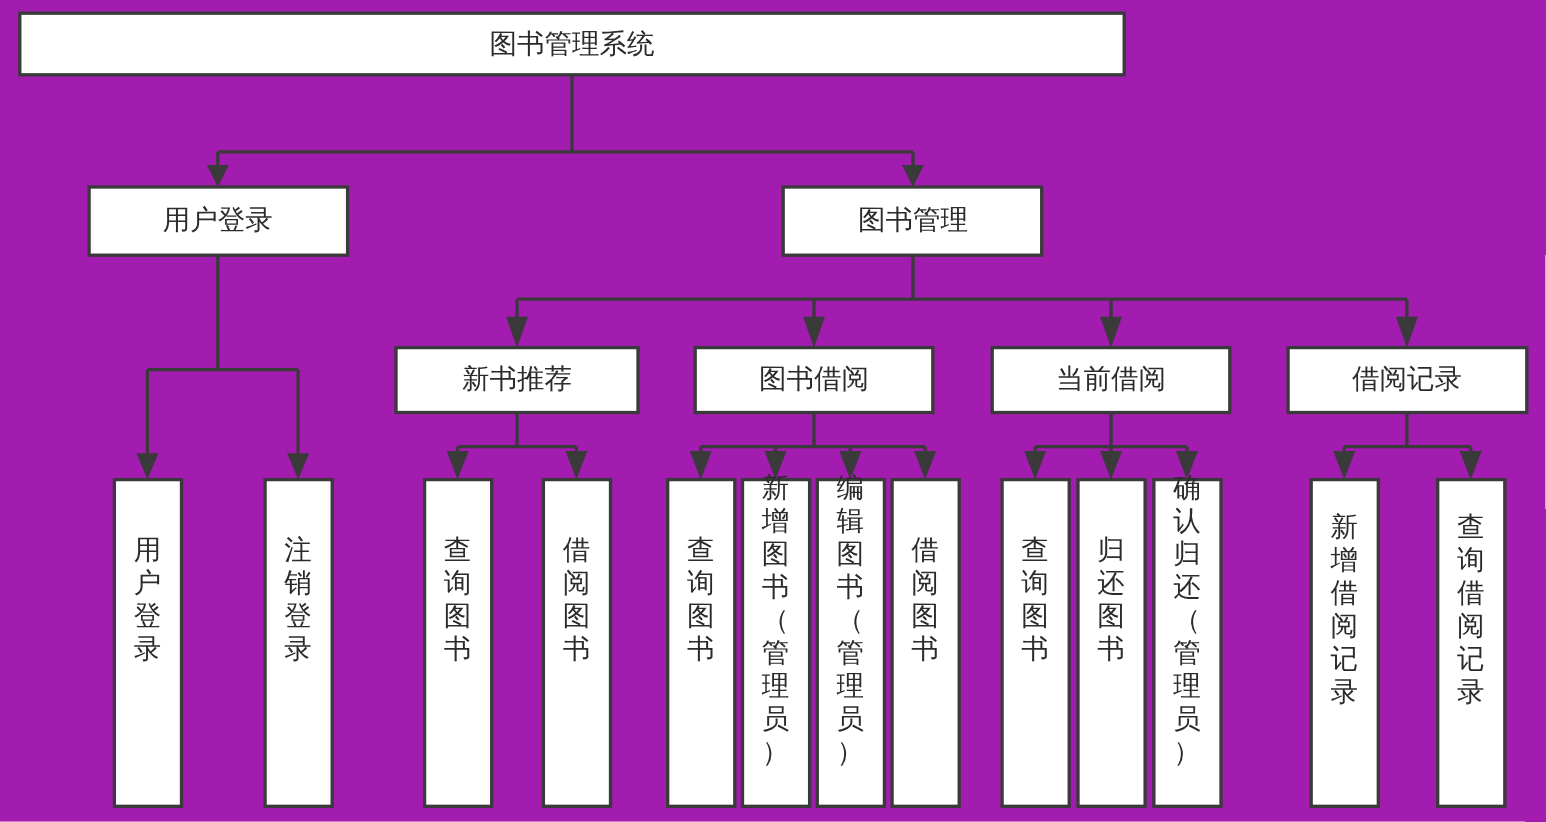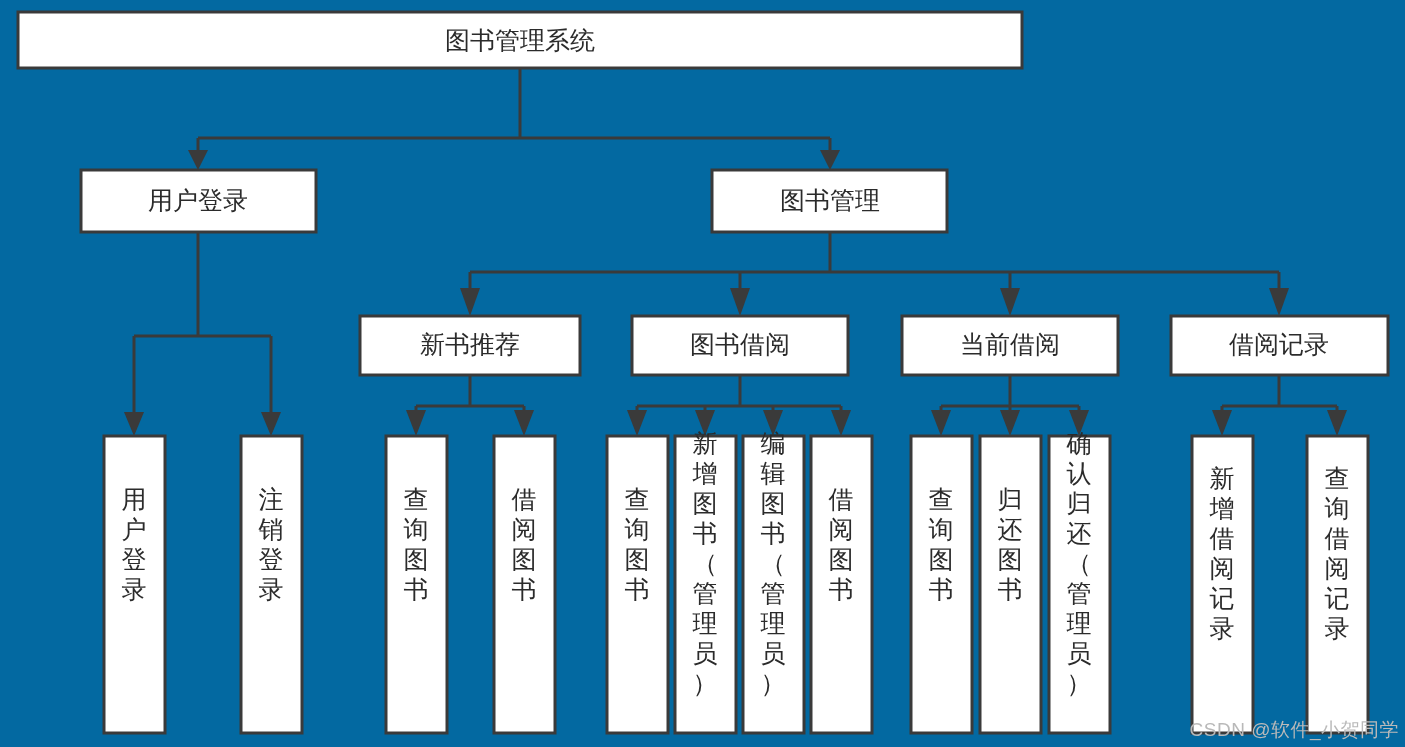--- a/index.html
+++ b/index.html
@@ -1,20 +1,20 @@
 <!DOCTYPE html>
 <html><head>
 <meta charset="utf-8">
 <style>
   html,body{margin:0;padding:0;background:#ffffff;}
   body{
     font-family:"Liberation Sans","DejaVu Sans",sans-serif;
     width:1405px;height:747px;overflow:hidden;
   }
-  #stage{position:relative;width:1405px;height:747px;background:#0369a1;}
+  #stage{position:relative;width:1405px;height:747px;background:#a21caf;}
   svg#diagram{position:absolute;left:0;top:0;width:1405px;height:747px;display:block;}
   .nodebox{fill:#ffffff;stroke:#3a3a3a;stroke-width:3;}
   .edge{stroke:#3a3a3a;stroke-width:3;fill:none;}
   .arrowhead{fill:#3a3a3a;stroke:none;}
   .nodelabel{
     font-family:"Liberation Sans","DejaVu Sans",sans-serif;
     fill:#2b2b2b;font-size:25px;text-anchor:middle;dominant-baseline:middle;
   }
   .vlabel{
     font-family:"Liberation Sans","DejaVu Sans",sans-serif;
@@ -180,15 +180,14 @@
       <rect class="nodebox" x="1192" y="436" width="61" height="297"></rect>
       <text class="vlabel" x="1222" y="487"><tspan x="1222" y="487" text-anchor="middle">新</tspan><tspan x="1222" y="517" text-anchor="middle">增</tspan><tspan x="1222" y="547" text-anchor="middle">借</tspan><tspan x="1222" y="577" text-anchor="middle">阅</tspan><tspan x="1222" y="607" text-anchor="middle">记</tspan><tspan x="1222" y="637" text-anchor="middle">录</tspan></text>
     </g>
     <g>
       <rect class="nodebox" x="1307" y="436" width="61" height="297"></rect>
       <text class="vlabel" x="1337" y="487"><tspan x="1337" y="487" text-anchor="middle">查</tspan><tspan x="1337" y="517" text-anchor="middle">询</tspan><tspan x="1337" y="547" text-anchor="middle">借</tspan><tspan x="1337" y="577" text-anchor="middle">阅</tspan><tspan x="1337" y="607" text-anchor="middle">记</tspan><tspan x="1337" y="637" text-anchor="middle">录</tspan></text>
     </g>
 
   </svg>
 
-  <div class="watermark">CSDN @软件_小贺同学</div>
 
 </div>
 
 </body></html>

